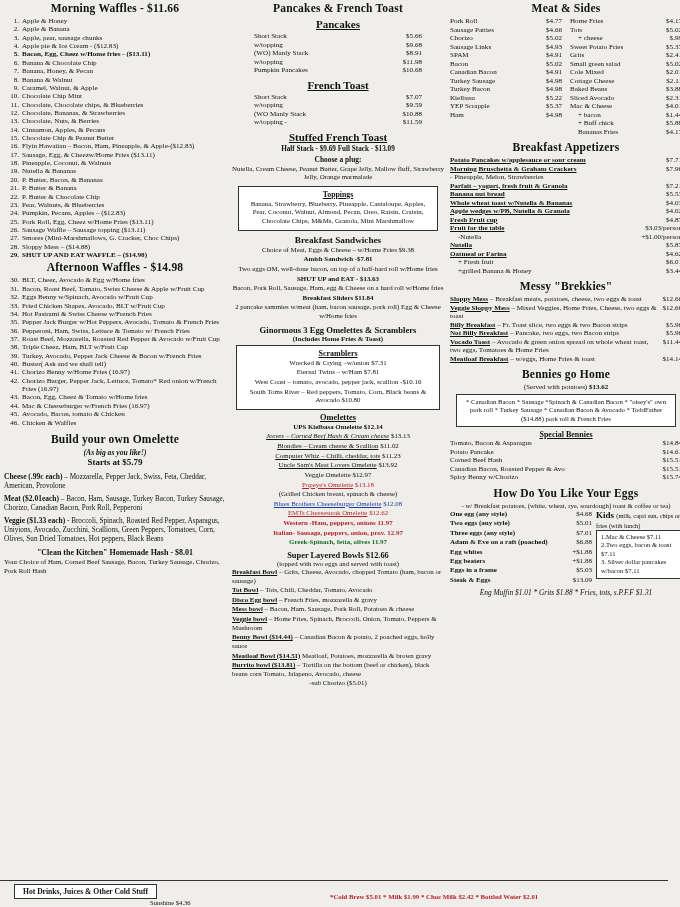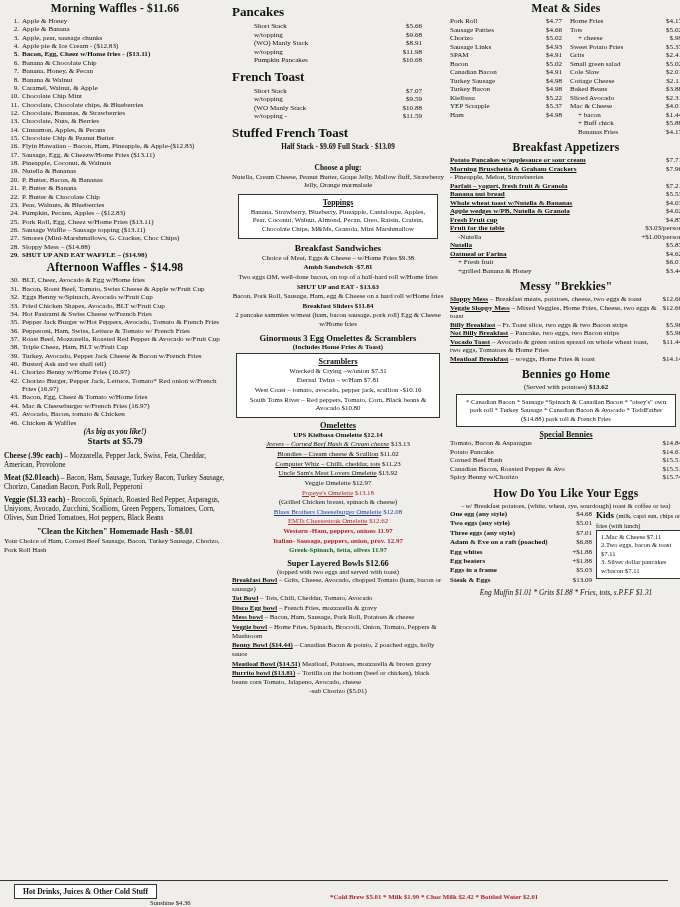--- a/index.html
+++ b/index.html
@@ -29,24 +29,25 @@
   .col3{width:232px;flex:none;}
 
   h2.sec{
     text-align:center;
     font-size:11.5px;
     font-weight:bold;
     margin:2px 0 3px 0;
     letter-spacing:.2px;
   }
   h3.sub{
-    text-align:left;
-    font-size:13px;
+    text-align:center;
+    font-size:11px;
     font-weight:bold;
     margin:4px 0 2px 0;
+    text-decoration:underline;
   }
   h3.sub2{
     text-align:center;
     font-size:8.6px;
     font-weight:bold;
     margin:3px 0 1px 0;
   }
 
   .numlist{list-style:none;margin:0;padding:0;}
   .numlist li{
@@ -299,20 +300,21 @@
         <li>
             <span class="n">45.</span>
             <span class="t">Avocado, Bacon, tomato &amp; Chicken</span>
           </li>
         <li>
             <span class="n">46.</span>
             <span class="t">Chicken &amp; Waffles</span>
           </li>
       </ul>
 
+      <h2 class="sec" style="margin-top:6px">Build your own Omelette</h2>
       <div class="ctr" style="font-size:7.6px;font-style:italic;font-weight:bold">(As big as you like!)</div>
       <div class="ctr" style="font-size:9px;font-weight:bold;margin-bottom:5px">Starts at $5.79</div>
 
       <div class="tier">
         <b>Cheese (.99c each)</b>
         <span>– Mozzarella, Pepper Jack, Swiss, Feta, Cheddar, American, Provolone</span>
       </div>
       <div class="tier">
         <b>Meat ($2.01each)</b>
         <span>– Bacon, Ham, Sausage, Turkey Bacon, Turkey Sausage, Chorizo, Canadian Bacon, Pork Roll, Pepperoni</span>
@@ -320,20 +322,21 @@
       <div class="tier">
         <b>Veggie ($1.33 each)</b>
         <span>- Broccoli, Spinach, Roasted Red Pepper, Asparagus, Uniyions, Avocado, Zucchini, Scallions, Green Peppers, Tomatoes, Corn, Olives, Sun Dried Tomatoes, Hot peppers, Black Beans</span>
       </div>
 
       <div class="ctr" style="font-size:8px;font-weight:bold;margin-top:4px">"Clean the Kitchen" Homemade Hash - $8.01</div>
       <div class="para">Your Choice of Ham, Corned Beef Sausage, Bacon, Turkey Sausage, Chorizo, Pork Roll Hash</div>
     </div>
 
     <div class="col col2">
+      <h2 class="sec">Pancakes &amp; French Toast</h2>
 
       <h3 class="sub">Pancakes</h3>
       <div style="padding:0 22px;">
         <div class="row">
             <span class="nm">Short Stack</span>
             <span class="pr">$5.66</span>
           </div>
         <div class="row">
             <span class="nm">w/topping</span>
             <span class="pr">$9.68</span>
@@ -367,21 +370,21 @@
             <span class="pr">$10.88</span>
           </div>
         <div class="row">
             <span class="nm">w/topping -</span>
             <span class="pr">$11.59</span>
           </div>
       </div>
 
       <h3 class="sub">Stuffed French Toast</h3>
       <div class="ctr" style="font-size:7.2px;font-weight:bold">Half Stack - $9.69   Full Stack - $13.09</div>
-      <div class="ctr" style="font-size:7.4px;font-weight:bold;margin-top:12px">Choose a plug:</div>
+      <div class="ctr" style="font-size:7.4px;font-weight:bold;margin-top:2px">Choose a plug:</div>
       <div class="ctr para">Nutella, Cream Cheese, Peanut Butter, Grape Jelly, Mallow fluff, Strawberry Jelly, Orange marmalade</div>
 
       <div class="toppings-box">
         <div class="ctr" style="font-size:7.8px;font-weight:bold;text-decoration:underline">Toppings</div>
         <div class="ctr para">Banana, Strawberry, Blueberry, Pineapple, Cantaloupe, Apples, Pear, Coconut, Walnut, Almond, Pecan, Oreo, Raisin, Craisin, Chocolate Chips, M&amp;Ms, Granola, Mini Marshmallow</div>
       </div>
 
       <h3 class="sub2" style="font-size:9.2px;text-decoration:none">Breakfast Sandwiches</h3>
       <div class="ctr">
         <div class="para">Choice of Meat, Eggs &amp; Cheese – w/Home Fries $9.38</div>
@@ -508,21 +511,21 @@
             </div>
           <div class="row">
               <span class="nm">Grits</span>
               <span class="pr">$2.41</span>
             </div>
           <div class="row">
               <span class="nm">Small green salad</span>
               <span class="pr">$5.02</span>
             </div>
           <div class="row">
-              <span class="nm">Cole Slaw</span>
+              <span class="nm">Cole Mixed</span>
               <span class="pr">$2.01</span>
             </div>
           <div class="row">
               <span class="nm">Cottage Cheese</span>
               <span class="pr">$2.11</span>
             </div>
           <div class="row">
               <span class="nm">Baked Beans</span>
               <span class="pr">$3.88</span>
             </div>

